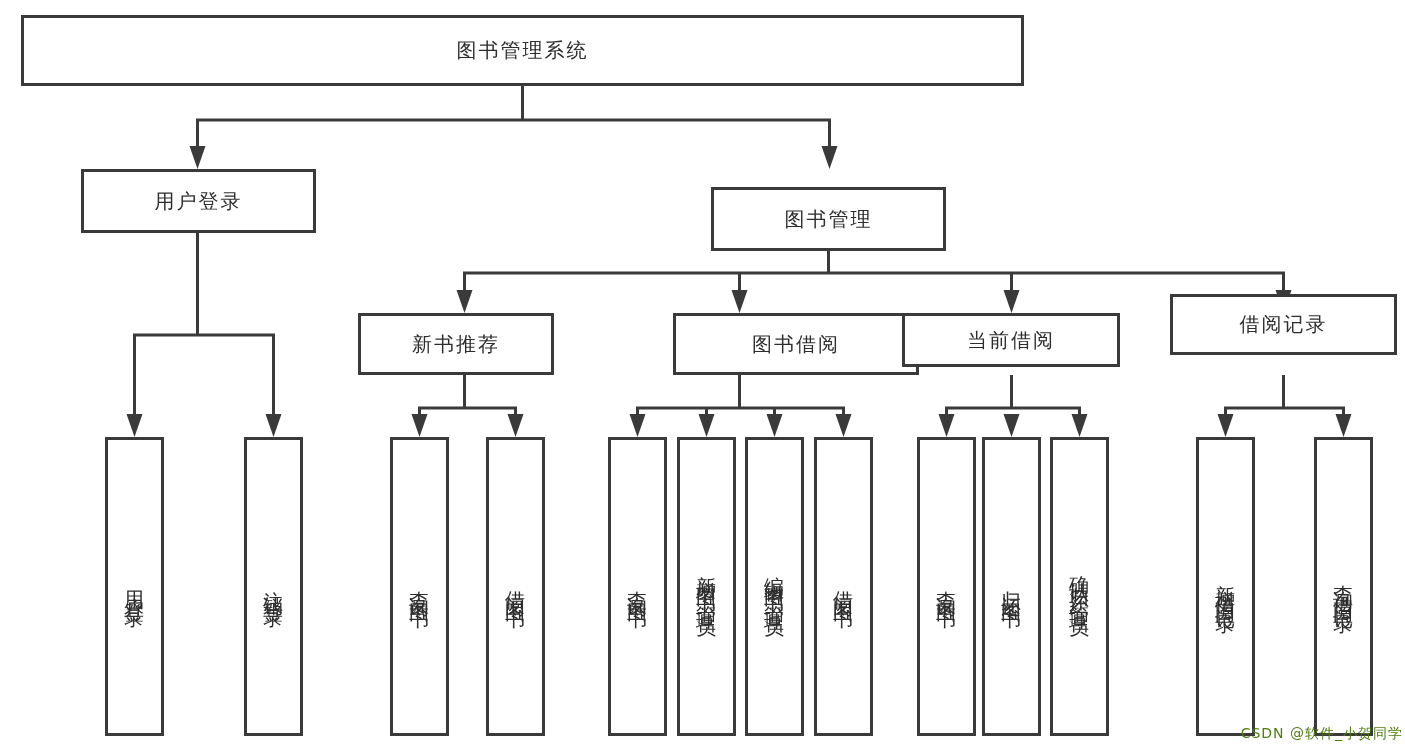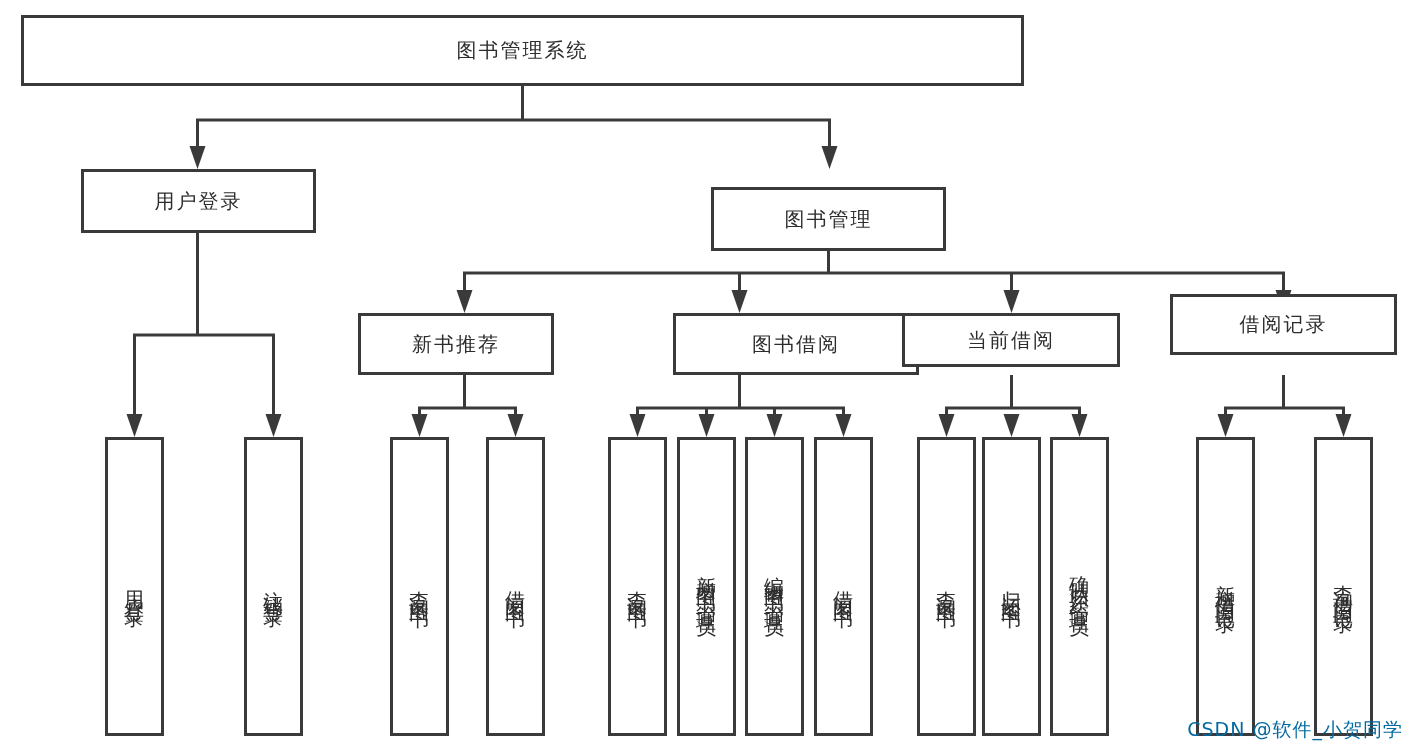--- a/index.html
+++ b/index.html
@@ -46,22 +46,22 @@
   .n-cur    { left:902px;  top:313px; width:218px;  height:54px; }
   .n-rec    { left:1170px; top:294px; width:227px;  height:61px; }
   .l-a1 { left:105px; }  .l-a2 { left:244px; }
   .l-b1 { left:390px; }  .l-b2 { left:486px; }
   .l-c1 { left:608px; }  .l-c2 { left:677px; }  .l-c3 { left:745px; }  .l-c4 { left:814px; }
   .l-d1 { left:917px; }  .l-d2 { left:982px; }  .l-d3 { left:1050px; }
   .l-e1 { left:1196px; } .l-e2 { left:1314px; }
   .watermark {
     position:absolute;
     right:2px; bottom:4px;
-    font-size:19px;
-    color:#0369a1;
+    font-size:14px;
+    color:#4d7c0f;
     letter-spacing:1px;
     z-index:5;
     white-space:nowrap;
   }
 </style>
 </head>
 <body>
 
 <div class="canvas">
 

